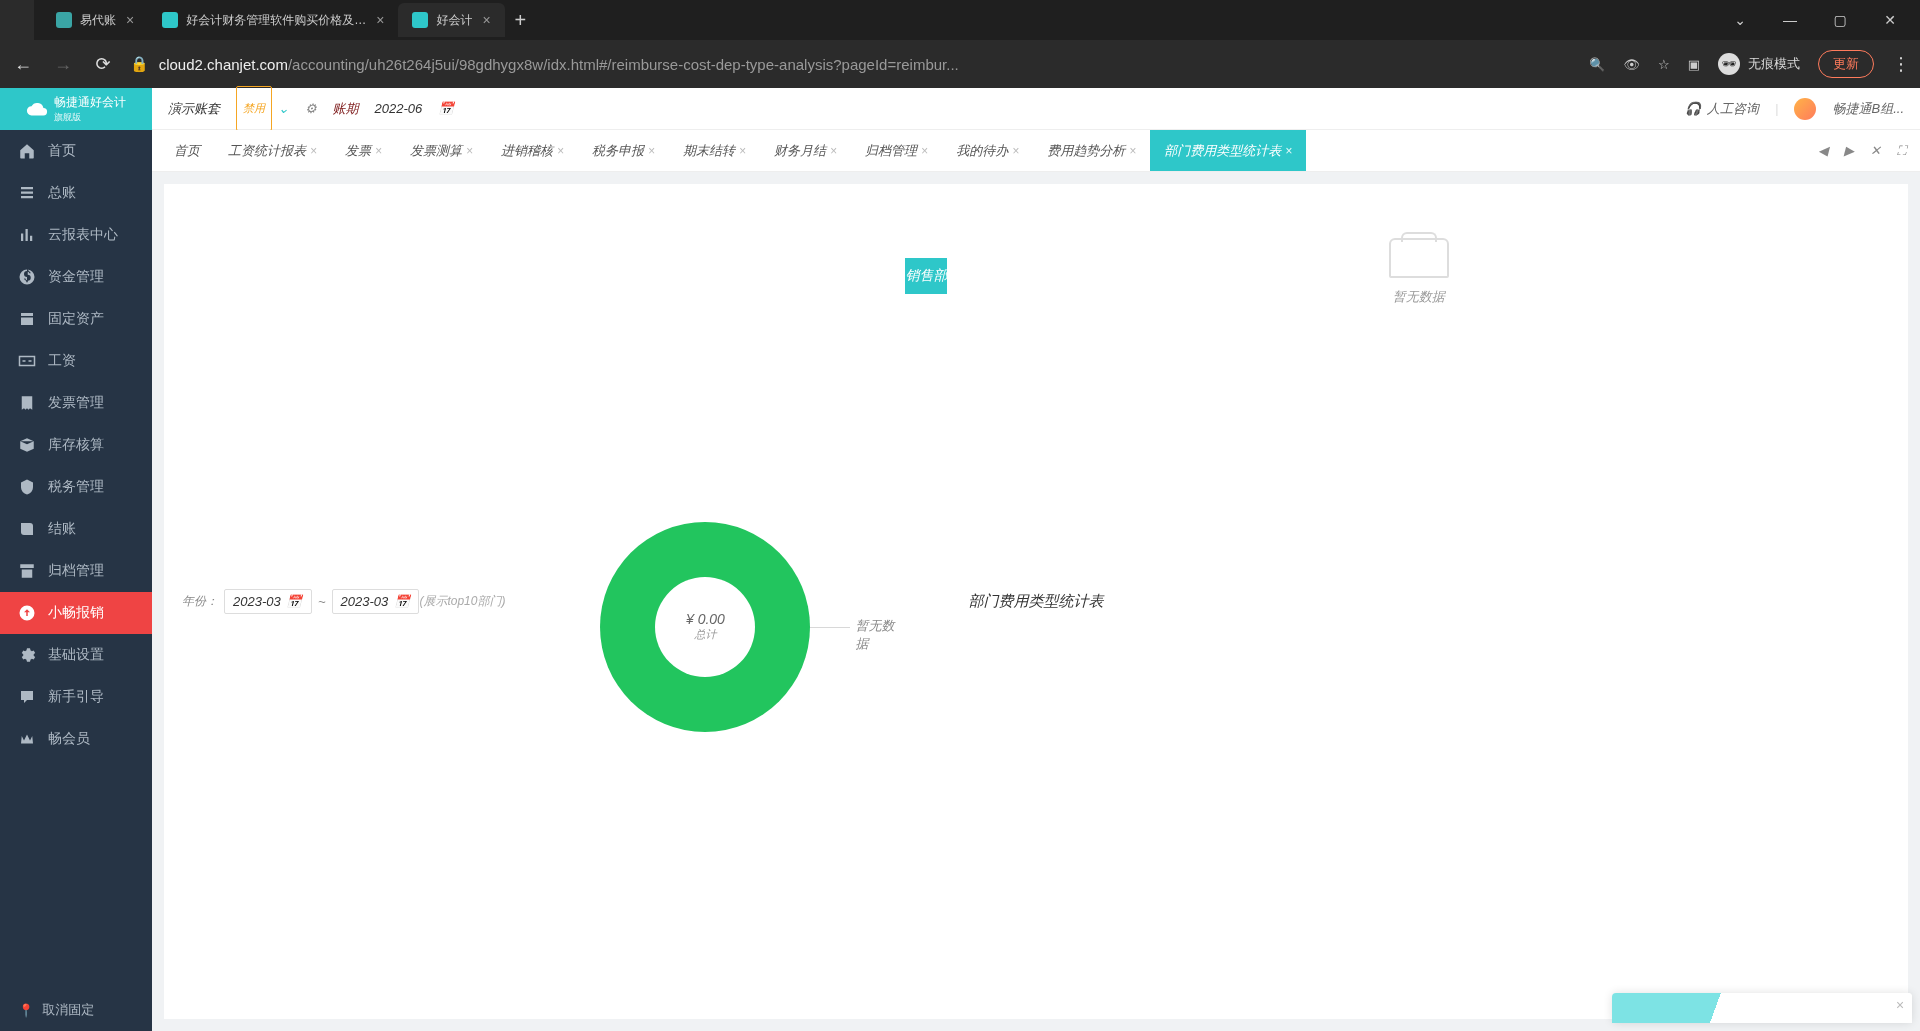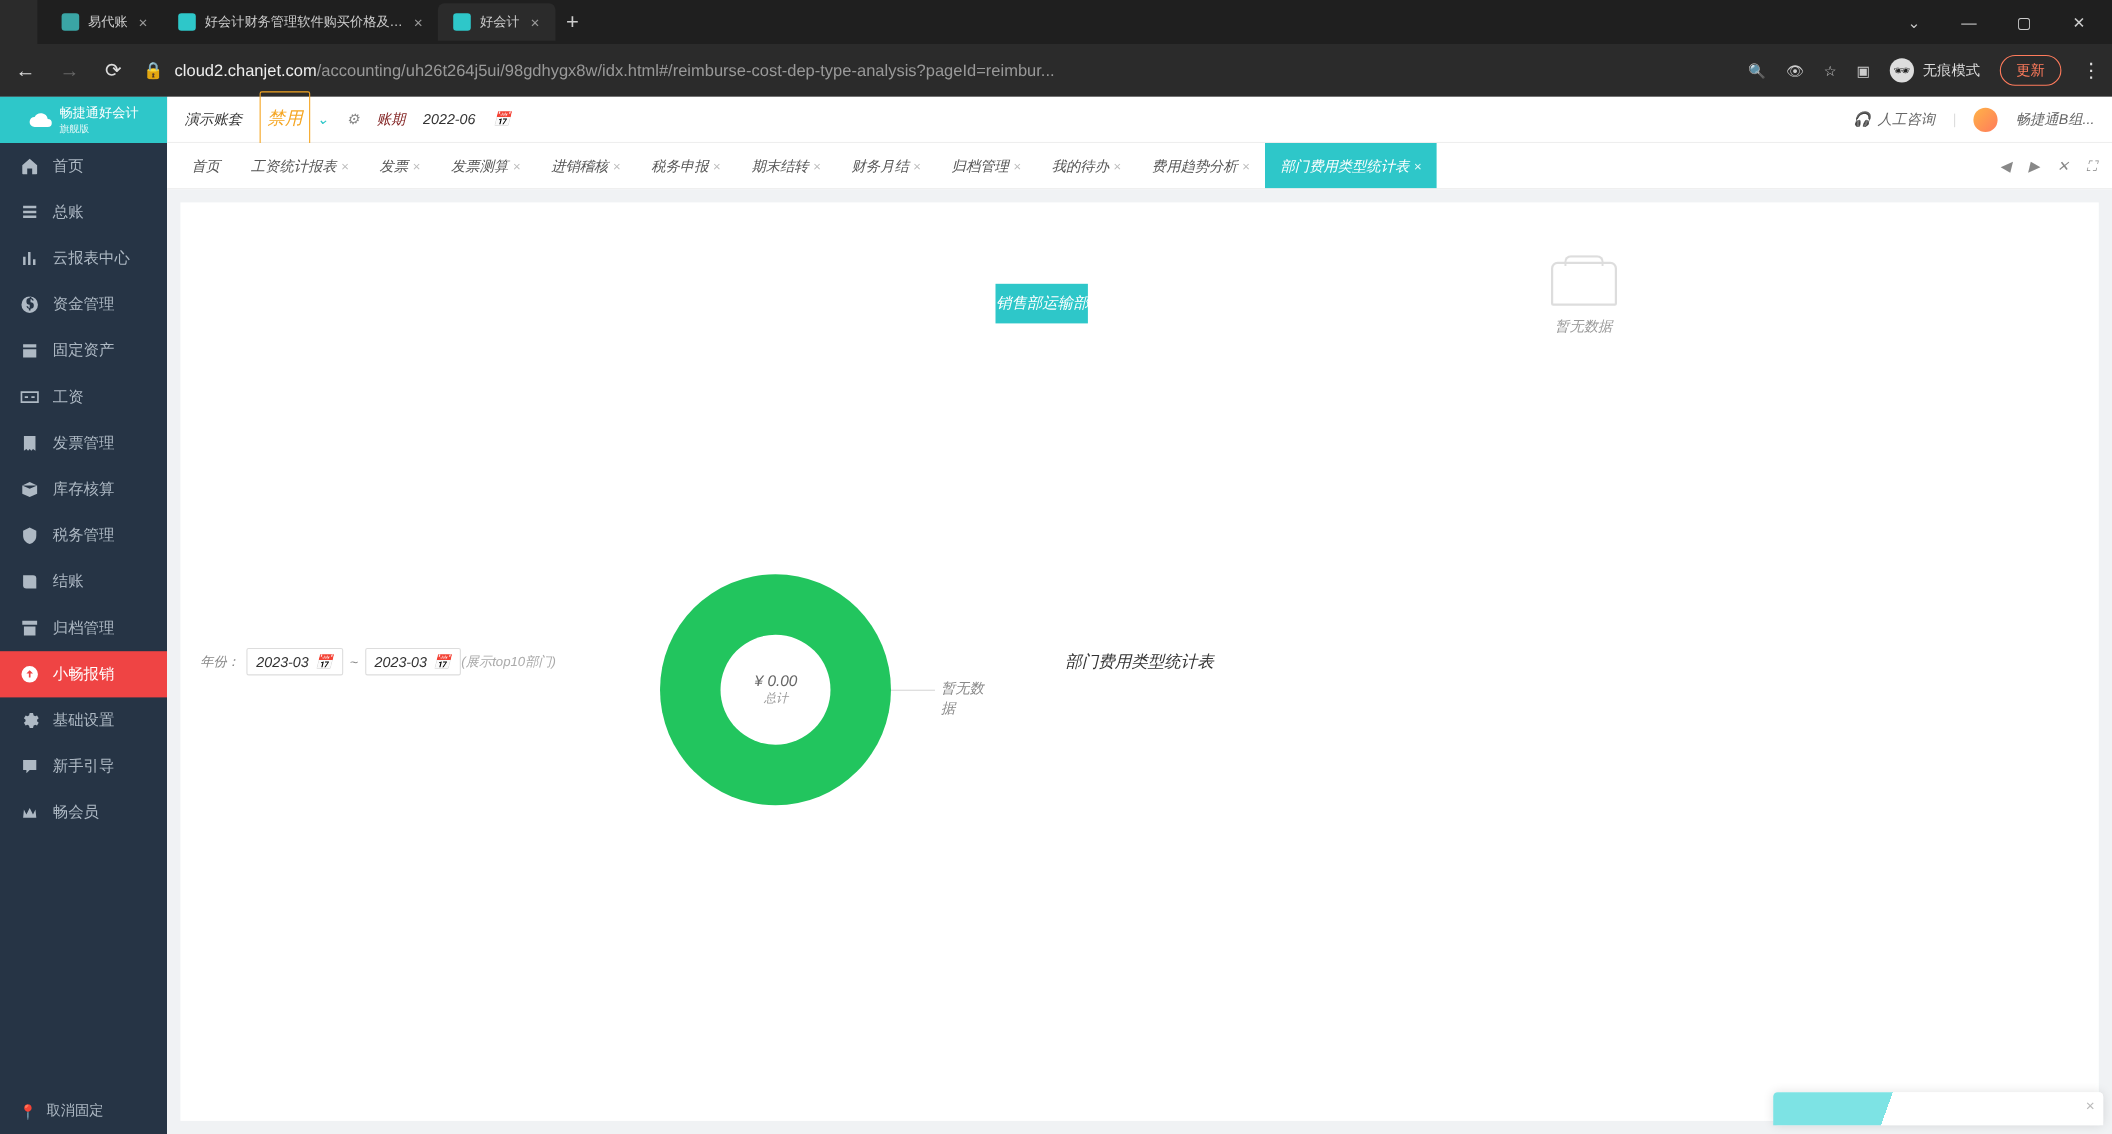--- a/index.html
+++ b/index.html
@@ -35,21 +35,21 @@
 .logo { height: 42px; background: #2ec7c9; display: flex; align-items: center; justify-content: center; color: #fff; gap: 6px; font-size: 13px; }
 .logo svg { width: 22px; height: 22px; }
 .side-item { display: flex; align-items: center; gap: 12px; padding: 12px 18px; cursor: pointer; font-size: 14px; }
 .side-item.active-dark { background: #ef4444; color: #fff; }
 .side-item svg { width: 18px; height: 18px; fill: currentColor; flex-shrink: 0; }
 .pin-footer { margin-top: auto; padding: 12px 18px; font-size: 13px; display: flex; align-items: center; gap: 8px; cursor: pointer; }
 
 .main { flex: 1; display: flex; flex-direction: column; background: #fff; min-width: 0; position: relative; font-style: italic; }
 .topbar { height: 42px; display: flex; align-items: center; padding: 0 16px; border-bottom: 1px solid #eee; gap: 16px; font-size: 13px; color: #555; }
 .account-name { color: #333; }
-.badge-disabled { border: 1px solid #f5a623; color: #f5a623; padding: 14px 6px; font-size: 16px; border-radius: 2px; }
+.badge-disabled { border: 1px solid #f5a623; color: #f5a623; padding: 14px 6px; font-size: 11px; border-radius: 2px; }
 .dropdown-caret { color: #2ec7c9; }
 .gear { color: #888; cursor: pointer; }
 .period-label { color: #7f1d1d; }
 .period-value { color: #333; }
 .cal-icon { color: #2ec7c9; }
 .topbar-right { margin-left: auto; display: flex; align-items: center; gap: 16px; }
 .support { display: flex; align-items: center; gap: 6px; color: #666; cursor: pointer; }
 .user-avatar { width: 22px; height: 22px; border-radius: 50%; background: linear-gradient(135deg,#ffb347,#ff7b5c); }
 .user-name { color: #666; max-width: 90px; overflow: hidden; white-space: nowrap; text-overflow: ellipsis; }
 
@@ -359,21 +359,20 @@
               <span class="donut-value">¥ 0.00</span>
               <span class="donut-label">总计</span>
             </div>
           </div>
           <div class="donut-lead"></div>
           <span class="donut-side-label">暂无数据</span>
         </div>
 
         <div class="dept-header" id="dept-row">
             <div>销售部</div>
-            <div>运输部</div>
           </div>
 
         <div class="empty-state">
           <div class="empty-box"></div>
           <div class="empty-text">暂无数据</div>
         </div>
       </div>
     </div>
 
     <div class="notice">

